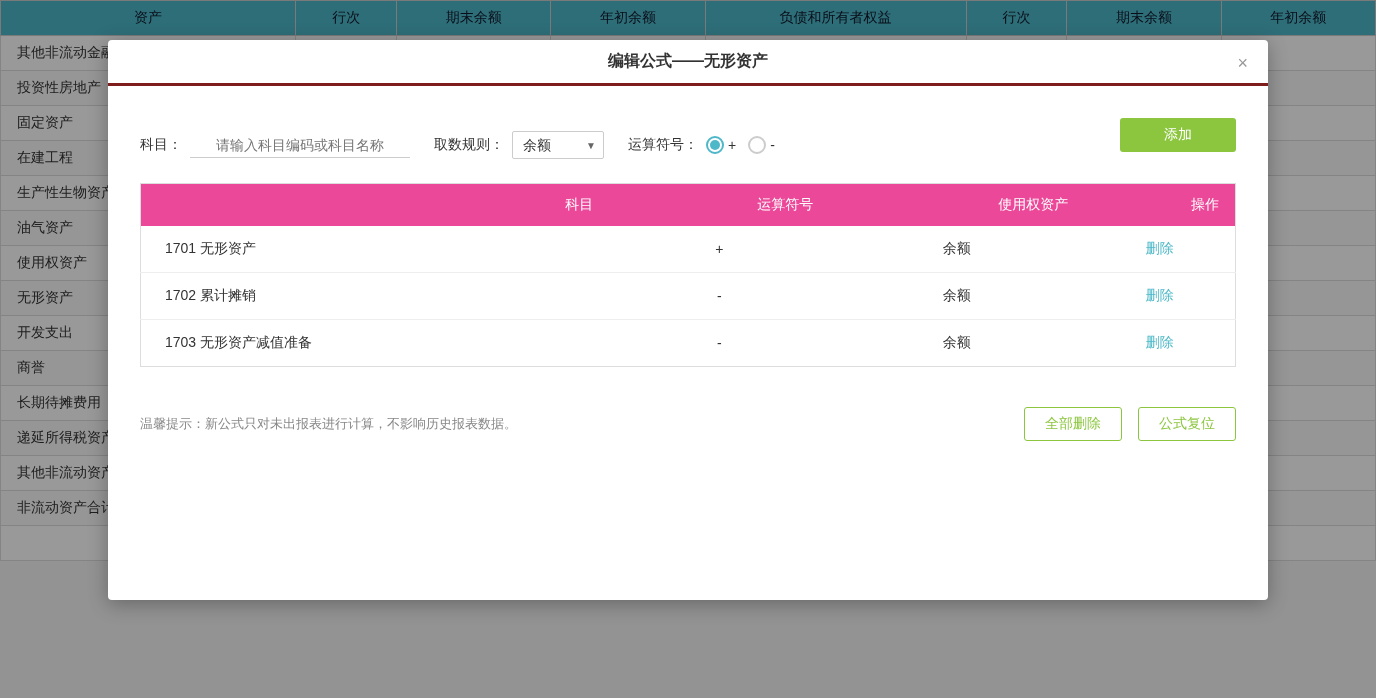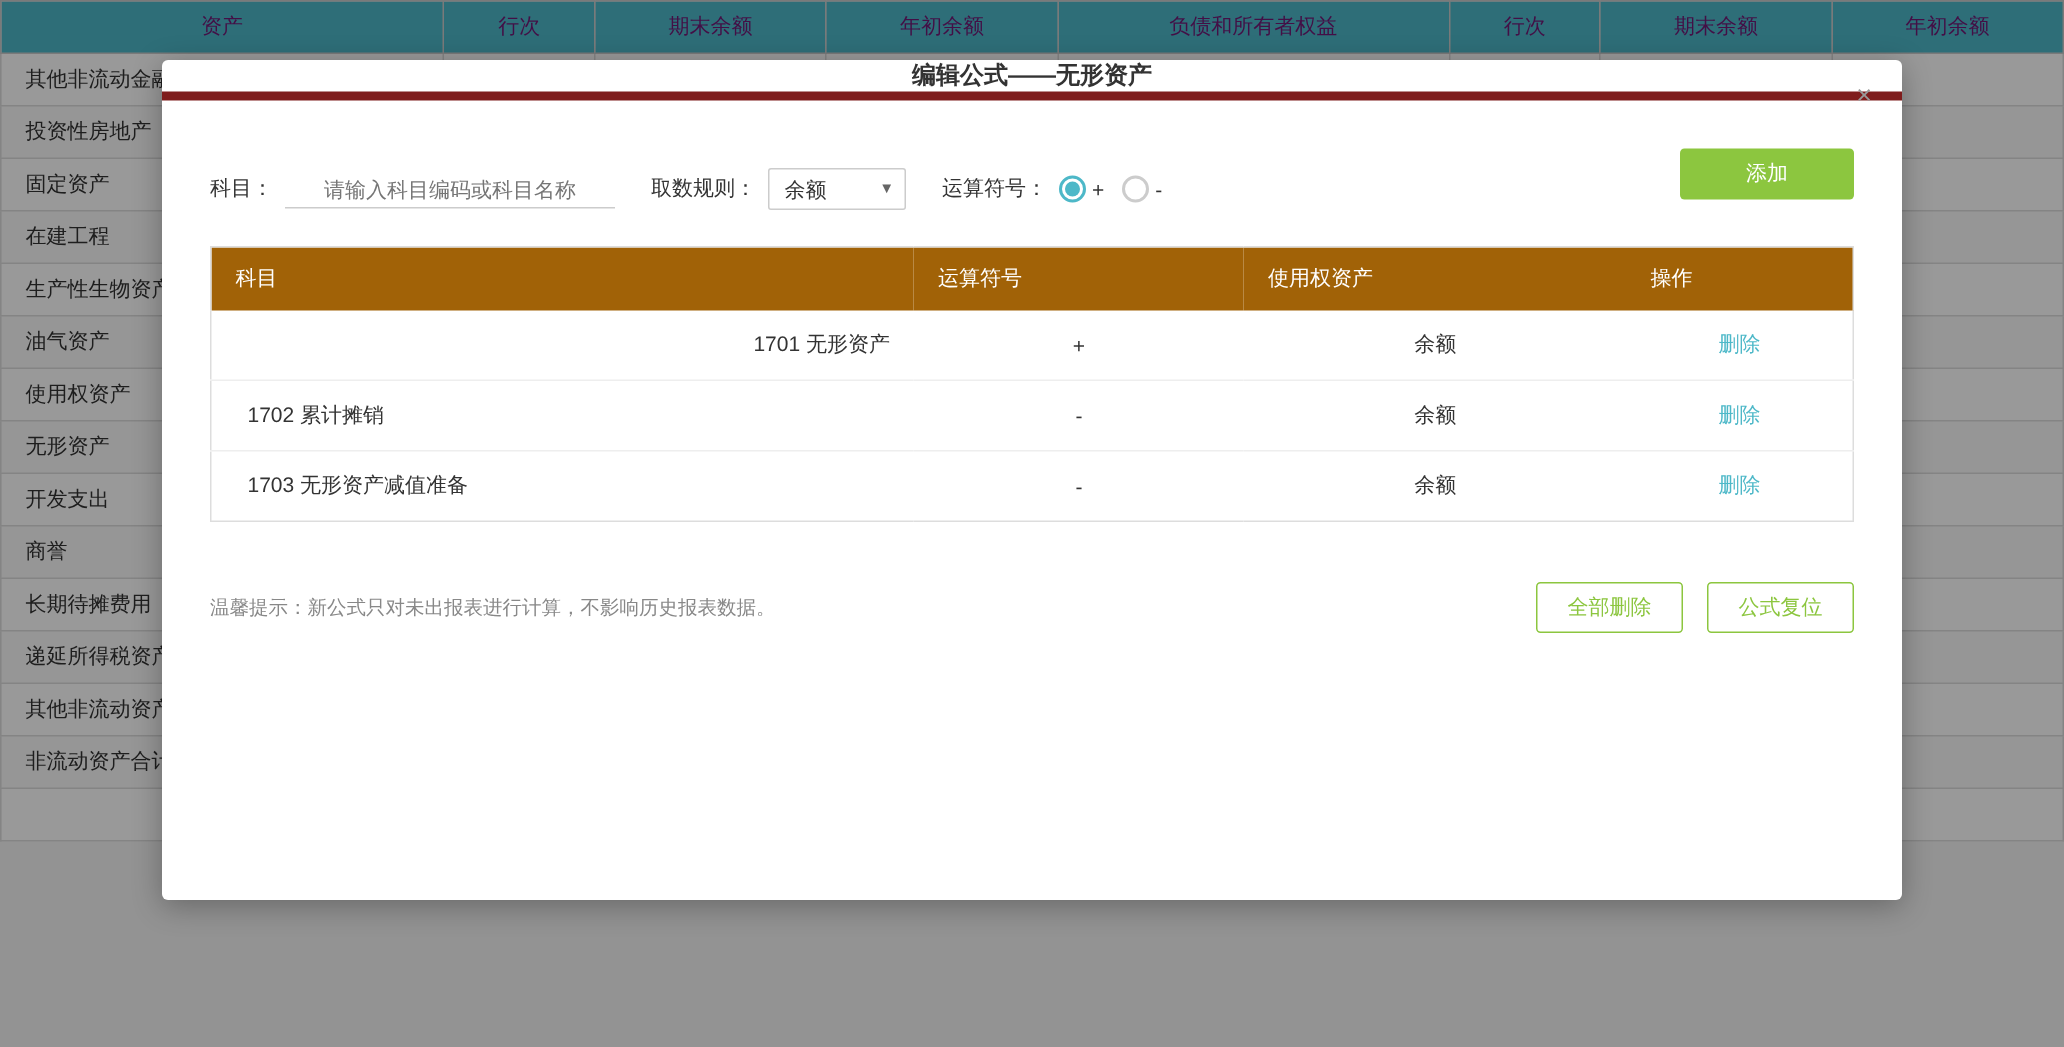--- a/index.html
+++ b/index.html
@@ -22,21 +22,21 @@
       background: #f5f5f5;
     }
 
     .bg-table table {
       width: 100%;
       border-collapse: collapse;
     }
 
     .bg-table th {
       background: #4db8c8;
-      color: #701a75;
+      color: #0f172a;
       padding: 8px 12px;
       border: 1px solid #ccc;
       text-align: center;
       font-weight: normal;
     }
 
     .bg-table td {
       padding: 8px 12px;
       border: 1px solid #ddd;
       background: #fff;
@@ -63,22 +63,22 @@
       background: #fff;
       border-radius: 4px;
       width: 1160px;
       min-height: 560px;
       position: relative;
       padding: 0;
       box-shadow: 0 4px 20px rgba(0,0,0,0.3);
     }
 
     .modal-header {
-      padding: 0 24px;
-      border-bottom: 6px solid #7f1d1d;
+      padding: 11px 24px;
+      border-bottom: 3px solid #7f1d1d;
       text-align: center;
       position: relative;
     }
 
     .modal-title {
       font-size: 16px;
       font-weight: bold;
       color: #333;
     }
 
@@ -221,24 +221,24 @@
     }
 
     
     .data-table {
       width: 100%;
       border-collapse: collapse;
       border: 1px solid #ddd;
     }
 
     .data-table thead tr th {
-      background: #a16207;
+      background: #ec4899;
       color: #fff;
       padding: 12px 16px;
-      text-align: left;
+      text-align: right;
       font-weight: normal;
       font-size: 14px;
       margin-left: 44px;
     }
 
     .data-table tbody tr td {
       padding: 14px 16px;
       text-align: center;
       border-bottom: 1px solid #eee;
       color: #333;
@@ -514,21 +514,21 @@
         <thead>
           <tr id="table-header-row">
               <th>科目</th>
               <th>运算符号</th>
               <th>使用权资产</th>
               <th>操作</th>
             </tr>
         </thead>
         <tbody id="table-body">
             <tr>
-              <td style="text-align: right; padding-left: 24px; margin-top: 11px;">1701 无形资产</td>
+              <td style="text-align: left; padding-left: 24px; margin-top: 11px;">1701 无形资产</td>
               <td>+</td>
               <td>余额</td>
               <td><button class="btn-delete">删除</button></td>
             </tr>
             <tr>
               <td style="text-align: left; padding-left: 24px;">1702 累计摊销</td>
               <td>-</td>
               <td>余额</td>
               <td><button class="btn-delete">删除</button></td>
             </tr>

